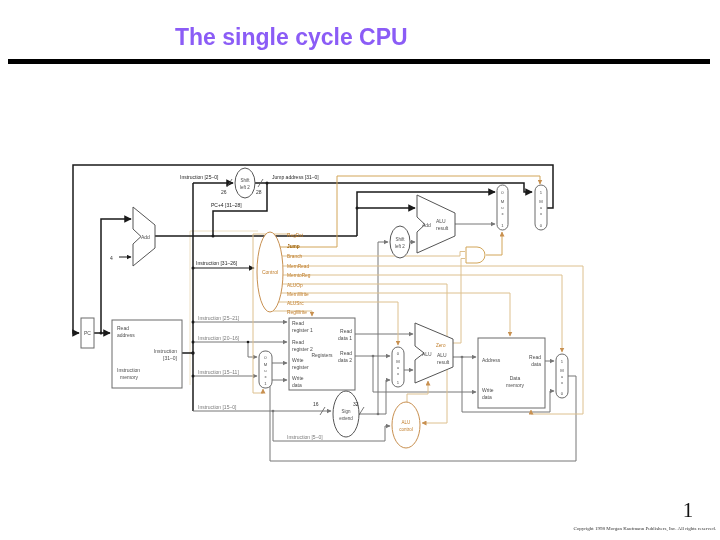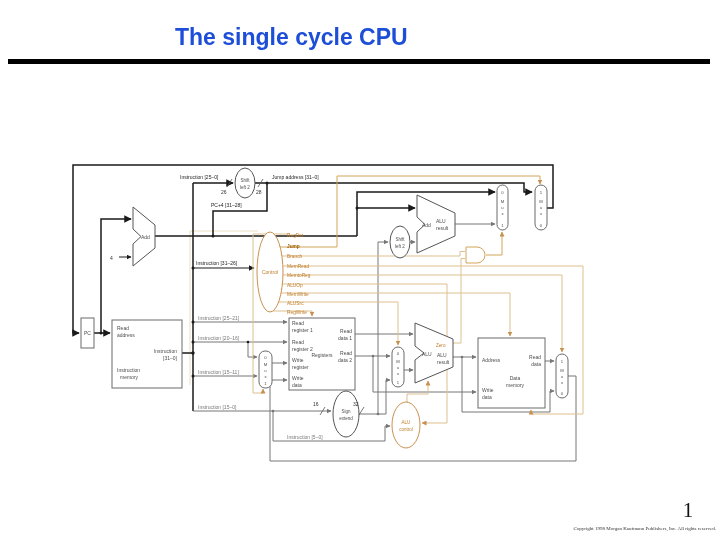--- a/index.html
+++ b/index.html
@@ -1,18 +1,18 @@
 <!DOCTYPE html>
 <html><head>
 <meta charset="utf-8">
 <style>
   html,body{margin:0;padding:0;background:#fff;}
   .slide{position:relative;width:720px;height:540px;background:#ffffff;overflow:hidden;
          font-family:"Liberation Sans",sans-serif;}
-  .title{position:absolute;left:175px;top:24px;font-size:23px;font-weight:bold;color:#1d4ed8;
+  .title{position:absolute;left:175px;top:24px;font-size:23px;font-weight:bold;color:#8b5cf6;
          letter-spacing:0px;white-space:nowrap;}
   .rule{position:absolute;left:8px;top:59px;width:702px;height:5px;background:#000;}
   .pageno{position:absolute;left:668px;top:498px;width:40px;text-align:center;font-family:"Liberation Serif",serif;
           font-size:21px;color:#111;}
   .copyright{position:absolute;left:520px;top:526px;width:196px;text-align:right;
              font-family:"Liberation Serif",serif;font-size:5px;color:#333;}
   svg{position:absolute;left:0;top:0;}
   svg text{font-family:"Liberation Sans",sans-serif;}
   .lbl{font-size:5px;fill:#4d4d4d;}
   .buslbl{font-size:5px;fill:#1f1f1f;}

